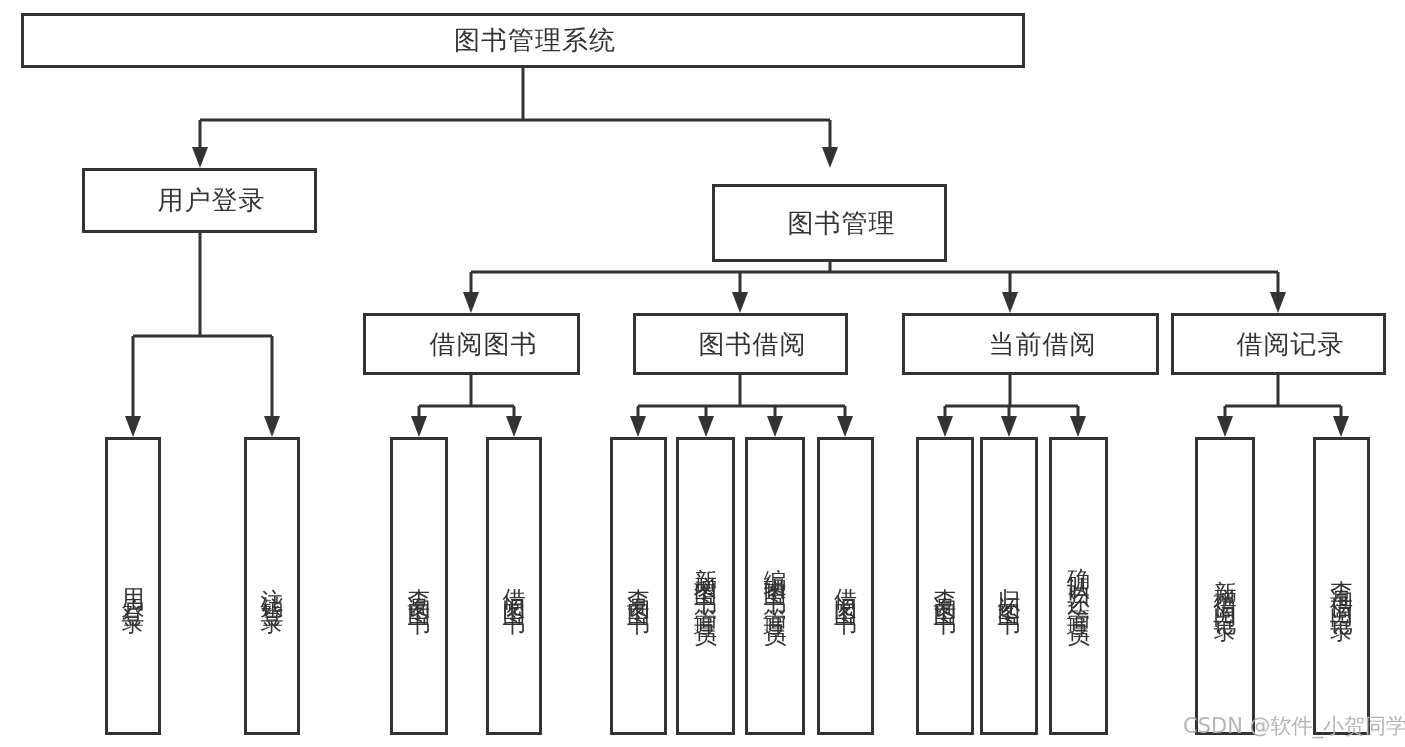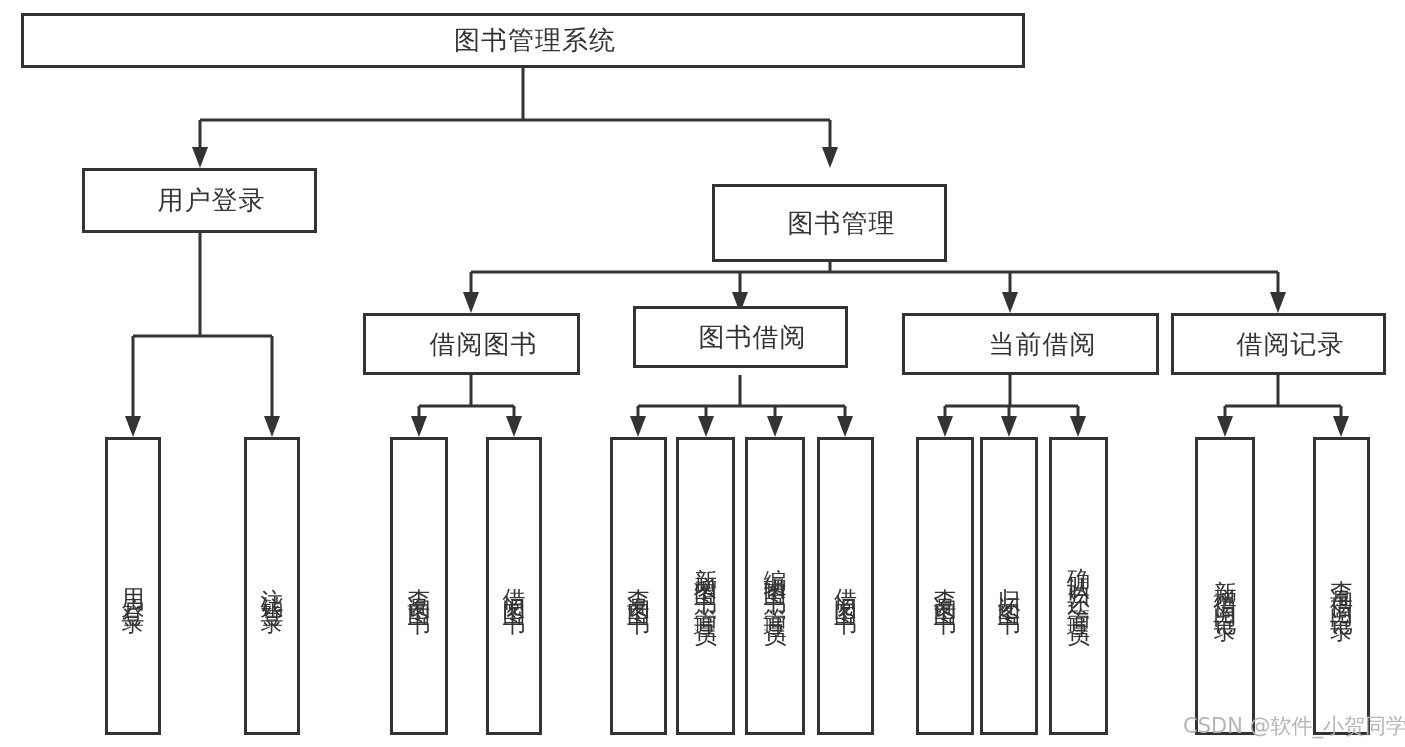--- a/index.html
+++ b/index.html
@@ -98,21 +98,21 @@
   <div class="node hnode" style="left:82px;top:168px;width:235px;height:65px;">
     <span>用户登录</span>
   </div>
   <div class="node hnode" style="left:712px;top:160px;width:235px;height:78px;margin-top:24px;">
     <span>图书管理</span>
   </div>
 
   <div class="node hnode" style="left:363px;top:313px;width:217px;height:62px;">
     <span>借阅图书</span>
   </div>
-  <div class="node hnode" style="left:633px;top:306px;width:215px;height:62px;">
+  <div class="node hnode" style="left:633px;top:313px;width:215px;height:62px;">
     <span>图书借阅</span>
   </div>
   <div class="node hnode" style="left:902px;top:313px;width:257px;height:62px;">
     <span>当前借阅</span>
   </div>
   <div class="node hnode" style="left:1171px;top:313px;width:215px;height:62px;">
     <span>借阅记录</span>
   </div>
 
   <div class="node leaf" style="left:105px;width:56px;">

